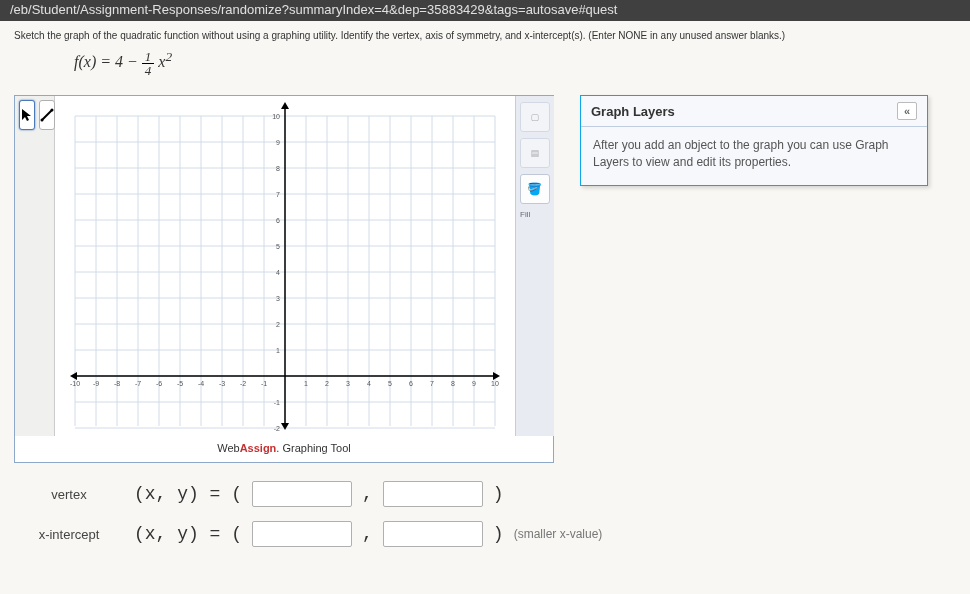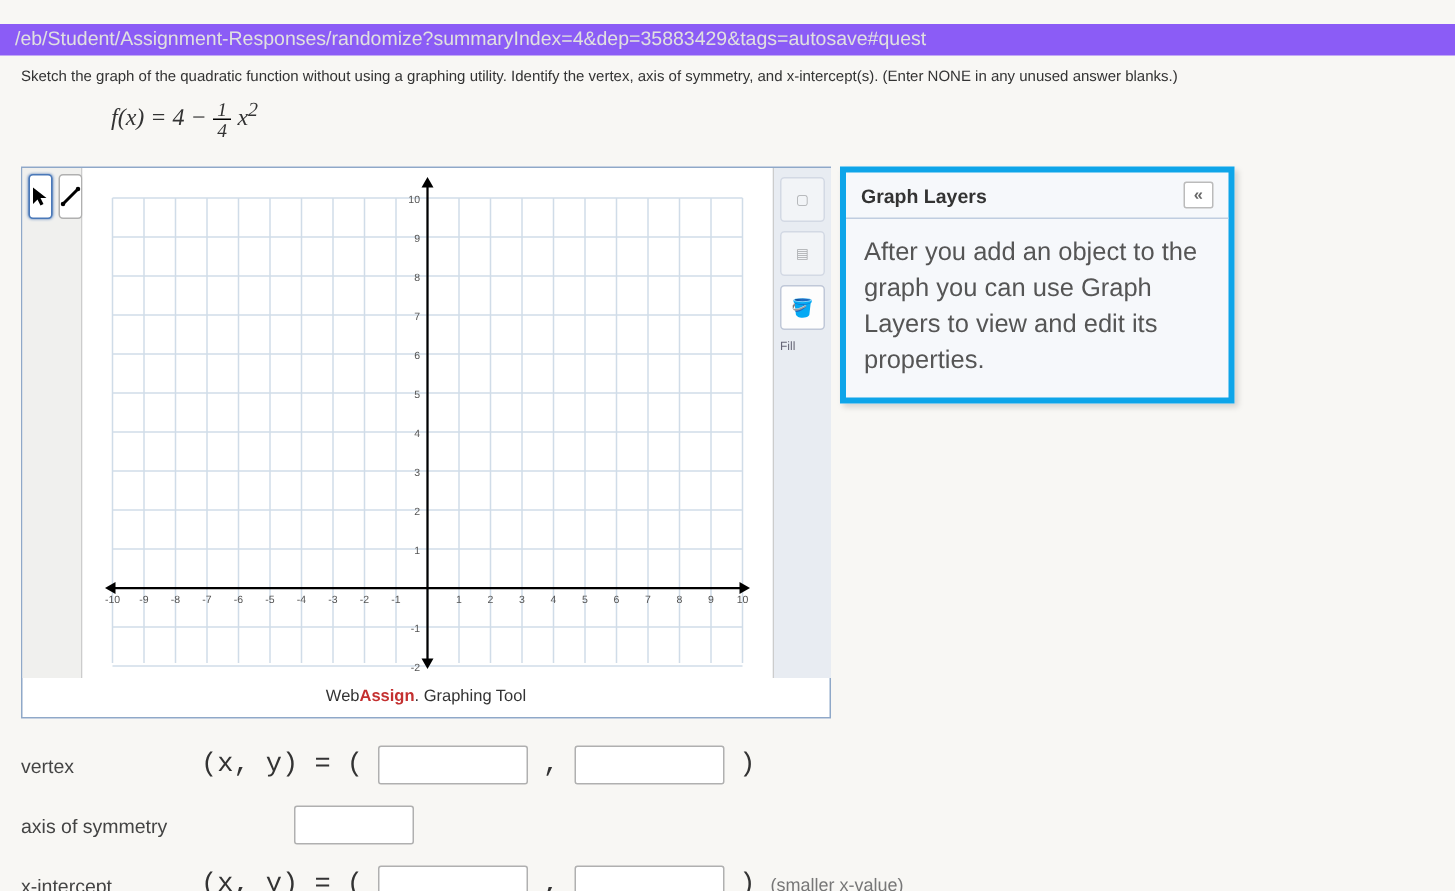--- a/index.html
+++ b/index.html
@@ -4,27 +4,26 @@
   <style>
     * { box-sizing: border-box; margin: 0; padding: 0; }
     body {
       font-family: Arial, Helvetica, sans-serif;
       font-size: 13px;
       background: #f8f7f4;
       color: #333;
       width: 970px;
     }
     .top-bar {
-      background: #8b5cf6;
+      background: #404040;
       color: #e0e0e0;
       padding: 2px 10px 4px;
       font-size: 13px;
       white-space: nowrap;
       overflow: hidden;
-      margin-top: 16px;
     }
     .content { padding: 8px 14px 18px; }
     .question { font-size: 10px; margin-bottom: 6px; line-height: 1.4; }
     .formula { margin: 4px 0 18px 60px; font-family: 'Times New Roman', serif; font-size: 16px; font-style: italic; }
     .frac { display: inline-block; vertical-align: middle; text-align: center; font-size: 13px; line-height: 1; }
     .frac .num { display: block; border-bottom: 1px solid #000; padding: 0 3px; }
     .frac .den { display: block; padding: 0 3px; }
     .graph-row { display: flex; align-items: flex-start; gap: 6px; }
     .graph-panel { width: 540px; border: 1px solid #8fa8c8; background: #fff; position: relative; padding: 0; }
     .graph-inner { display: flex; }
@@ -47,34 +46,34 @@
       width: 30px; height: 30px;
       background: #fdfdfd; border: 1px solid #c0c8d8; border-radius: 3px;
       display: flex; align-items: center; justify-content: center;
       font-size: 9px; color: #666; cursor: pointer;
     }
     .right-btn.disabled { opacity: 0.5; cursor: default; }
     .graph-footer { text-align: center; font-size: 11px; padding: 6px 0 8px; }
     .wa { color: #333; }
     .wa em { color: #c43030; font-style: normal; font-weight: bold; }
     .layers-panel {
-      width: 263px; border: 4px solid #0ea5e9; background: #f6f8fb;
-      margin-left: 0;
+      width: 348px; border: 1px solid #0ea5e9; background: #f6f8fb;
+      margin-left: 20px;
       box-shadow: 2px 2px 4px rgba(0,0,0,0.15);
     }
     .layers-header {
       display: flex; justify-content: space-between; align-items: center;
       padding: 6px 10px; border-bottom: 1px solid #c0cde0;
       font-weight: bold; font-size: 13px;
     }
     .collapse { font-size: 11px; color: #666; cursor: pointer; padding: 2px 6px; border: 1px solid #bbb; background: #fff; border-radius: 2px; }
-    .layers-body { padding: 10px 12px 14px; font-size: 17px; color: #555; line-height: 1.4; }
+    .layers-body { padding: 10px 12px 14px; font-size: 12px; color: #555; line-height: 1.4; }
     .answers { margin-top: 18px; }
     .ans-row { display: flex; align-items: center; gap: 10px; margin-bottom: 14px; font-size: 13px; }
-    .ans-label { width: 110px; color: #444; }
+    .ans-label { width: 110px; color: #444; text-align: center; }
     .ans-prefix { font-family: 'Courier New', monospace; font-size: 18px; }
     .ans-input {
       display: inline-block; min-width: 100px; height: 26px;
       border: 1px solid #b0b0b0; background: #fff;
       border-radius: 2px;
     }
     .ans-input.short { min-width: 80px; }
     .hint { color: #777; font-size: 12px; }
   </style>
 </head>
@@ -241,25 +240,20 @@
   <div class="answers">
     <div class="ans-row">
       <span class="ans-label">vertex</span>
       <span class="ans-prefix">(x, y) = (</span>
       <span class="ans-input"></span>
       <span class="ans-prefix">,</span>
       <span class="ans-input"></span>
       <span class="ans-prefix">)</span>
     </div>
     <div class="ans-row">
-      <span class="ans-label">axis of symmetry</span>
-      <span style="width:52px;"></span>
-      <span class="ans-input short"></span>
-    </div>
-    <div class="ans-row">
       <span class="ans-label">x-intercept</span>
       <span class="ans-prefix">(x, y) = (</span>
       <span class="ans-input"></span>
       <span class="ans-prefix">,</span>
       <span class="ans-input"></span>
       <span class="ans-prefix">)</span>
       <span class="hint">(smaller x-value)</span>
     </div>
 
   </div>

